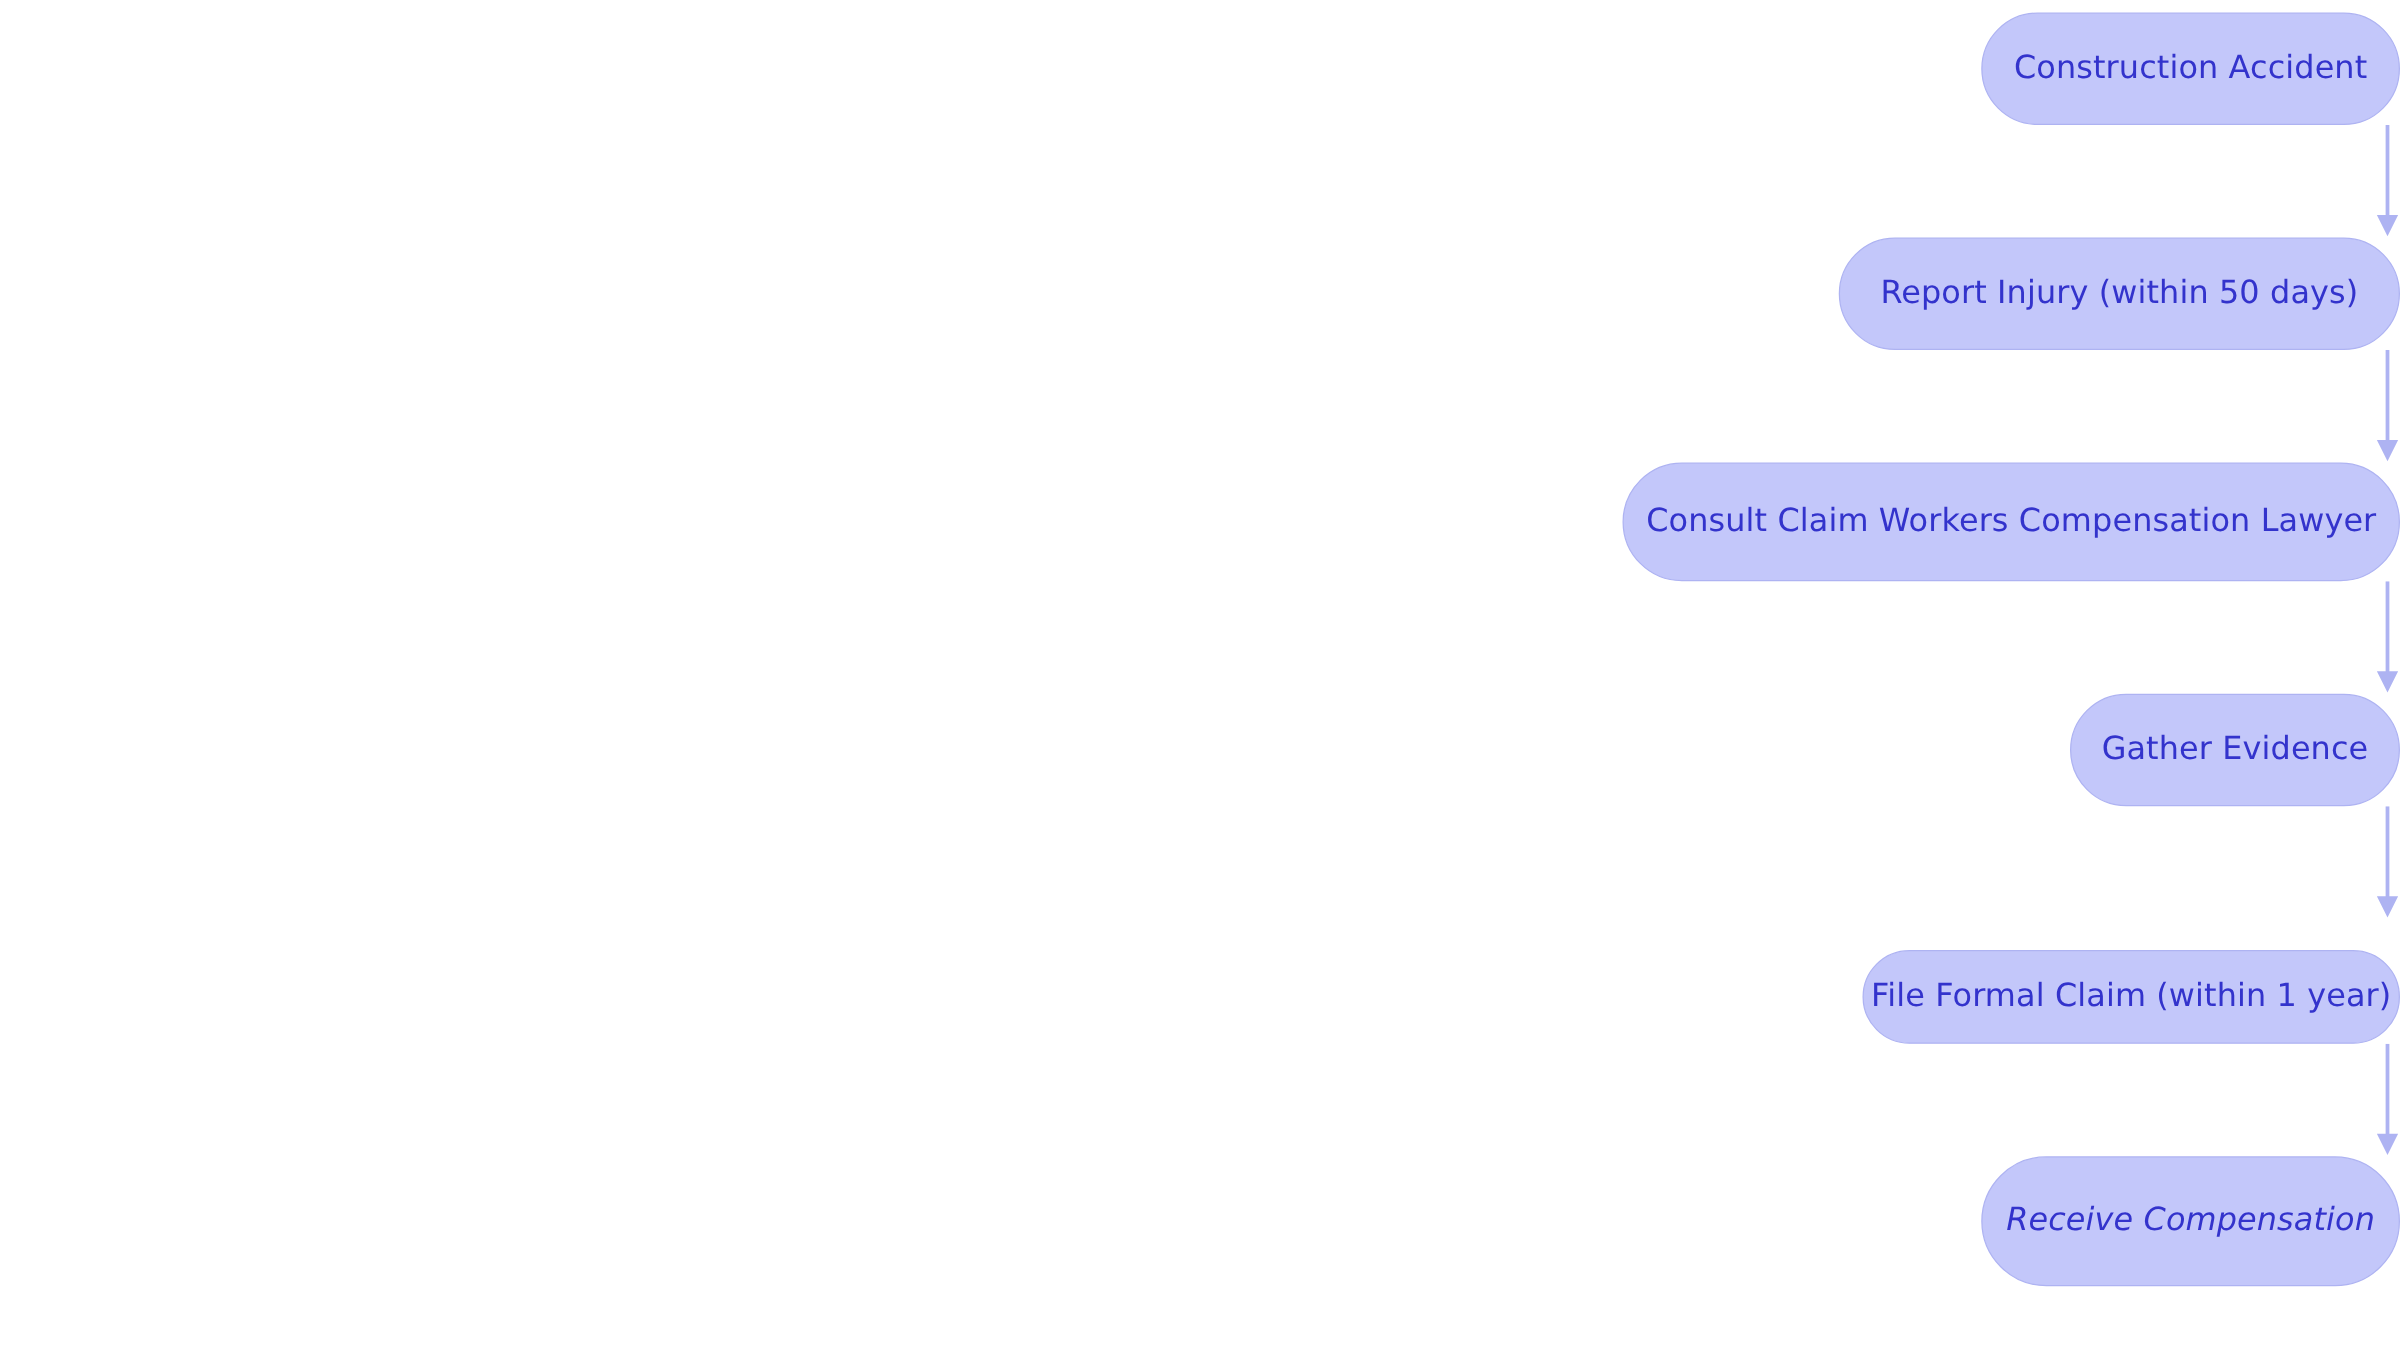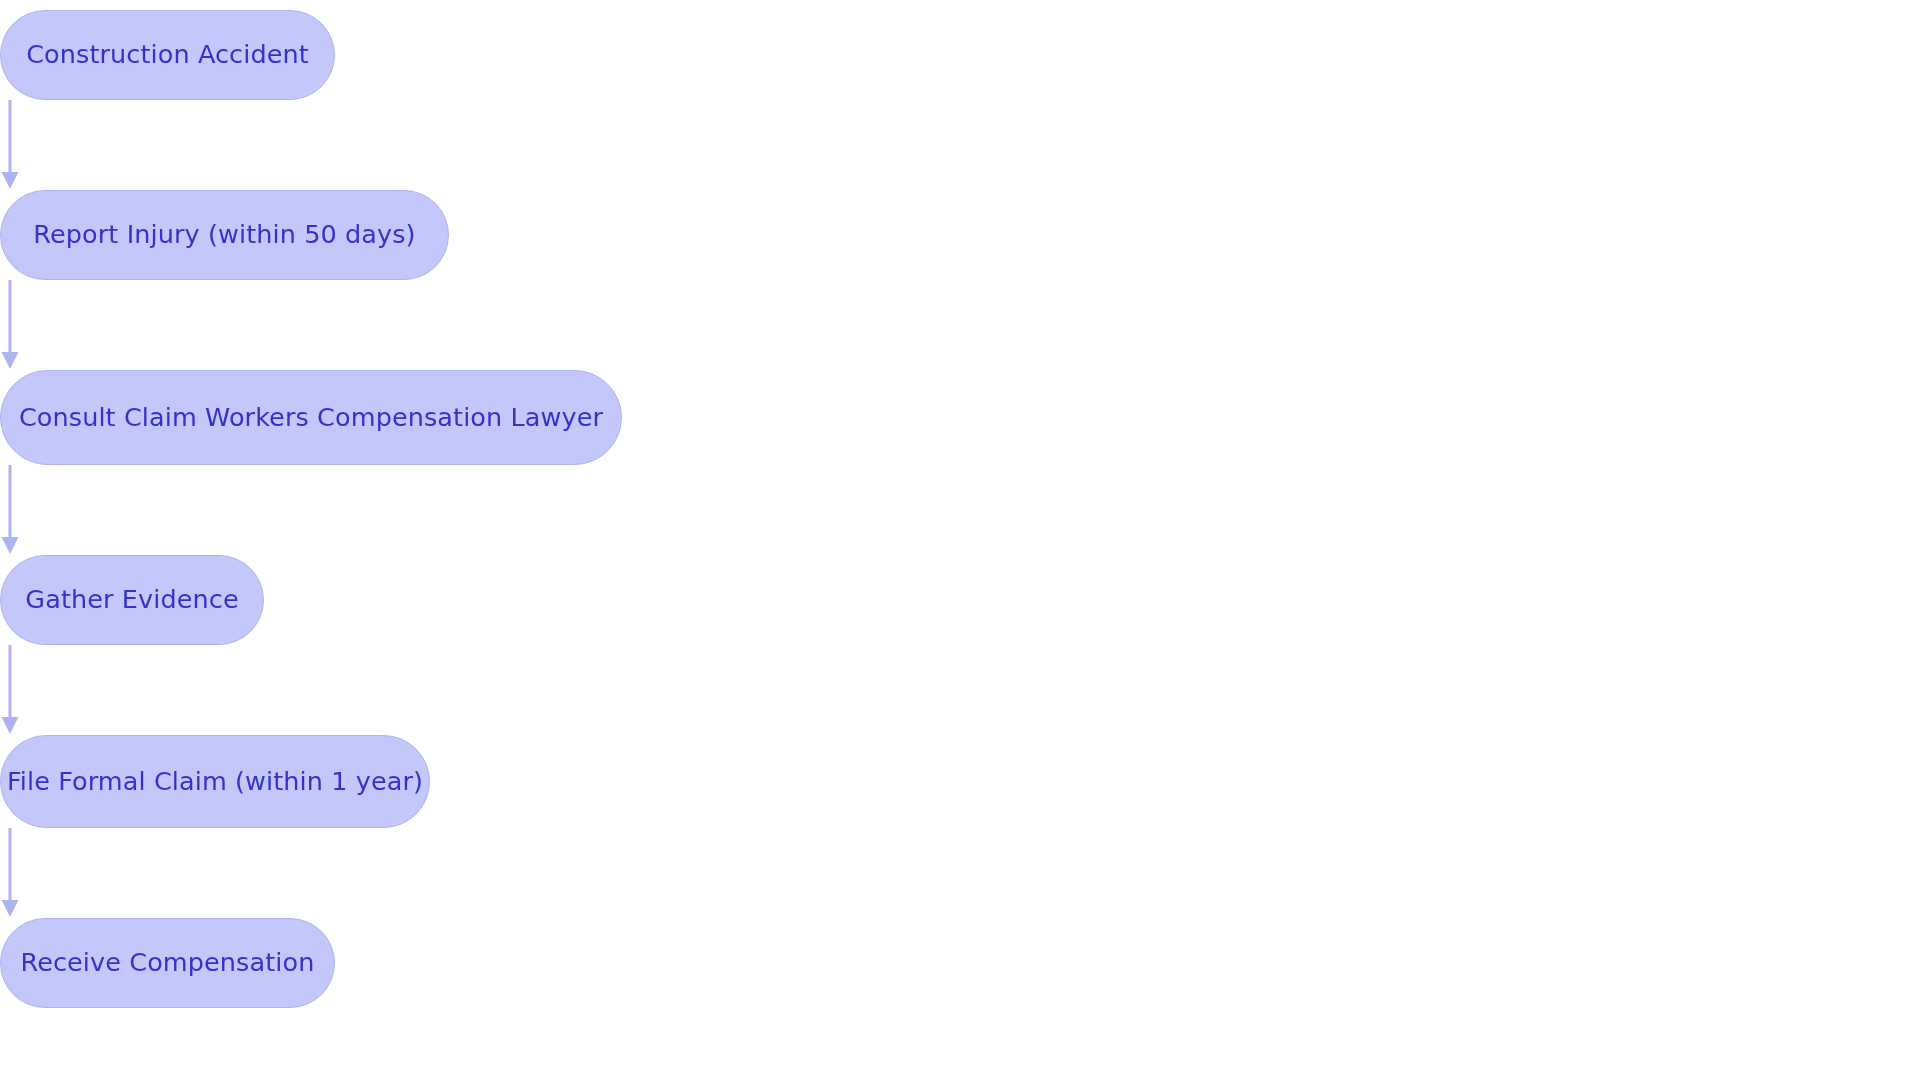--- a/index.html
+++ b/index.html
@@ -14,21 +14,21 @@
     font-family: "DejaVu Sans", "Liberation Sans", sans-serif;
   }
 
   #flowchart-canvas {
     position: relative;
     width: 1920px;
     height: 1083px;
     background: #ffffff;
     display: flex;
     flex-direction: column;
-    align-items: flex-start;
+    align-items: flex-end;
     justify-content: flex-start;
     padding-top: 10px;
     box-sizing: border-box;
   }
 
   .flow-node {
     background: #c3c7fa;
     border: 1.6px solid #aeb3f2;
     border-radius: 999px;
     color: #3333cc;
@@ -47,22 +47,22 @@
   .node-label {
     display: block;
     pointer-events: none;
   }
 
   
   .node-size-0 { width: 335px; height: 90px; }
   .node-size-1 { width: 449px; height: 90px; }
   .node-size-2 { width: 622px; height: 95px; }
   .node-size-3 { width: 264px; height: 90px; }
-  .node-size-4 { width: 430px; height: 93px; }
-  .node-size-5 { width: 335px; height: 90px; }
+  .node-size-4 { width: 430px; height: 75px; margin-top: 25px; }
+  .node-size-5 { width: 335px; height: 104px; font-style: italic; }
 
   .connector {
     width: 20px;
     height: 90px;
     display: block;
     flex: 0 0 auto;
   }
 </style>
 </head>
 <body>

